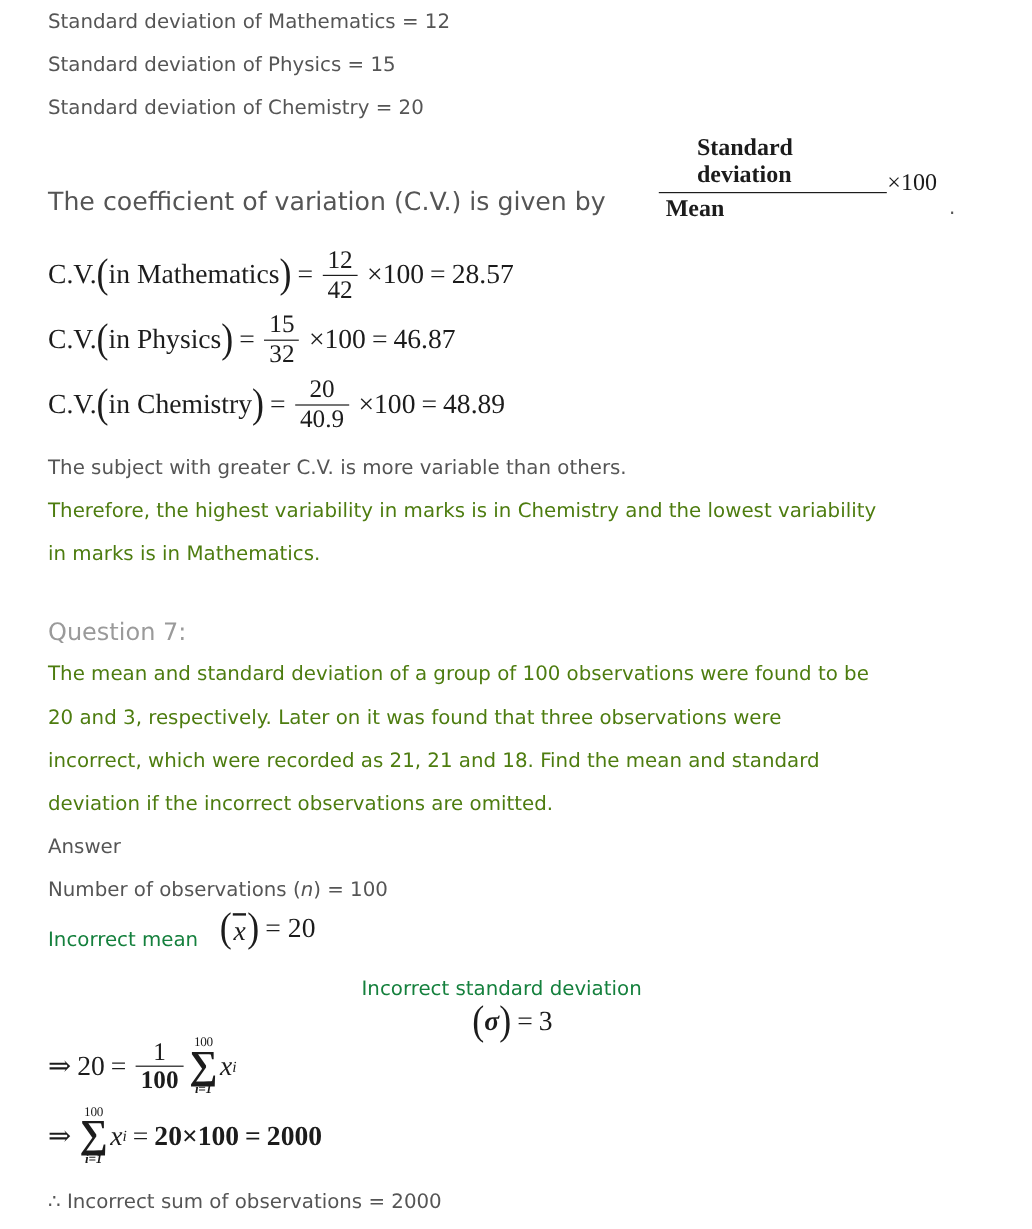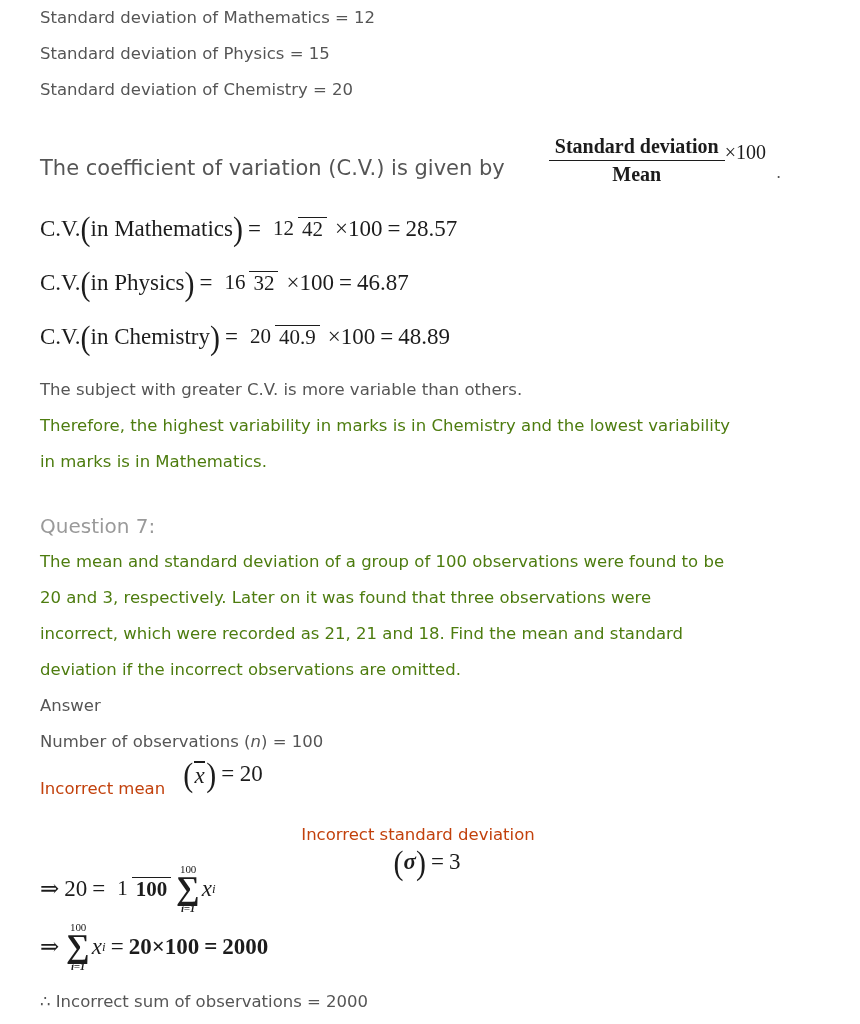--- a/index.html
+++ b/index.html
@@ -64,21 +64,21 @@
   }
   .math-row {
     padding-left: 40px;
     margin: 0;
     height: 54px;
     display: flex;
     align-items: center;
   }
   .frac {
     display: inline-flex;
-    flex-direction: row;
+    flex-direction: column;
     align-items: center;
     justify-content: center;
     vertical-align: middle;
     margin: 0 3px;
     line-height: 1.04;
   }
   .frac .num {
     padding: 0 4px 1px 4px;
     font-size: 21px;
   }
@@ -138,23 +138,22 @@
   
   .inline-wrap {
     display: flex;
     align-items: center;
     padding-left: 40px;
     line-height: 36px;
   }
   .inline-wrap .lbl {
     font-family: "DejaVu Sans", sans-serif;
     font-size: 16.5px;
-    color: #c2410c;
+    color: #15803d;
     white-space: nowrap;
-    margin-top: 11px;
   }
   .cv-formula-row {
     display: flex;
     align-items: flex-end;
     padding-left: 40px;
     height: 70px;
   }
   .cv-formula-row .lbl {
     font-family: "DejaVu Sans", sans-serif;
     font-size: 21px;
@@ -167,28 +166,28 @@
     flex-direction: column;
     align-items: center;
     margin-left: 44px;
     font-family: "Liberation Serif", "DejaVu Serif", serif;
     color: #1c1c1c;
   }
   .cv-frac .num {
     font-size: 20px;
     font-weight: bold;
     padding: 0 6px 2px 6px;
+    margin-left: 26px;
   }
   .cv-frac .den {
     font-size: 20px;
     font-weight: bold;
     border-top: 1.5px solid #1c1c1c;
     padding: 2px 6px 0 6px;
     width: 100%;
-    text-align: center;
     box-sizing: border-box;
   }
   .cv-tail {
     font-family: "Liberation Serif", "DejaVu Serif", serif;
     color: #1c1c1c;
     font-size: 20px;
     align-self: center;
     margin-top: 2px;
   }
   .trail-dot {
@@ -244,21 +243,21 @@
   </div>
 
   <div class="math-row">
     <span class="math">
       <span>C.V.</span>
       <span class="paren-big">(</span>
       <span>in Physics</span>
       <span class="paren-big">)</span>
       <span class="sp-l sp-r">=</span>
       <span class="frac">
-        <span class="num">16</span>
+        <span class="num">15</span>
         <span class="den">32</span>
       </span>
       <span class="sp-l">×100</span>
       <span class="sp-l sp-r">=</span>
       <span>46.87</span>
     </span>
   </div>
 
   <div class="math-row">
     <span class="math">

